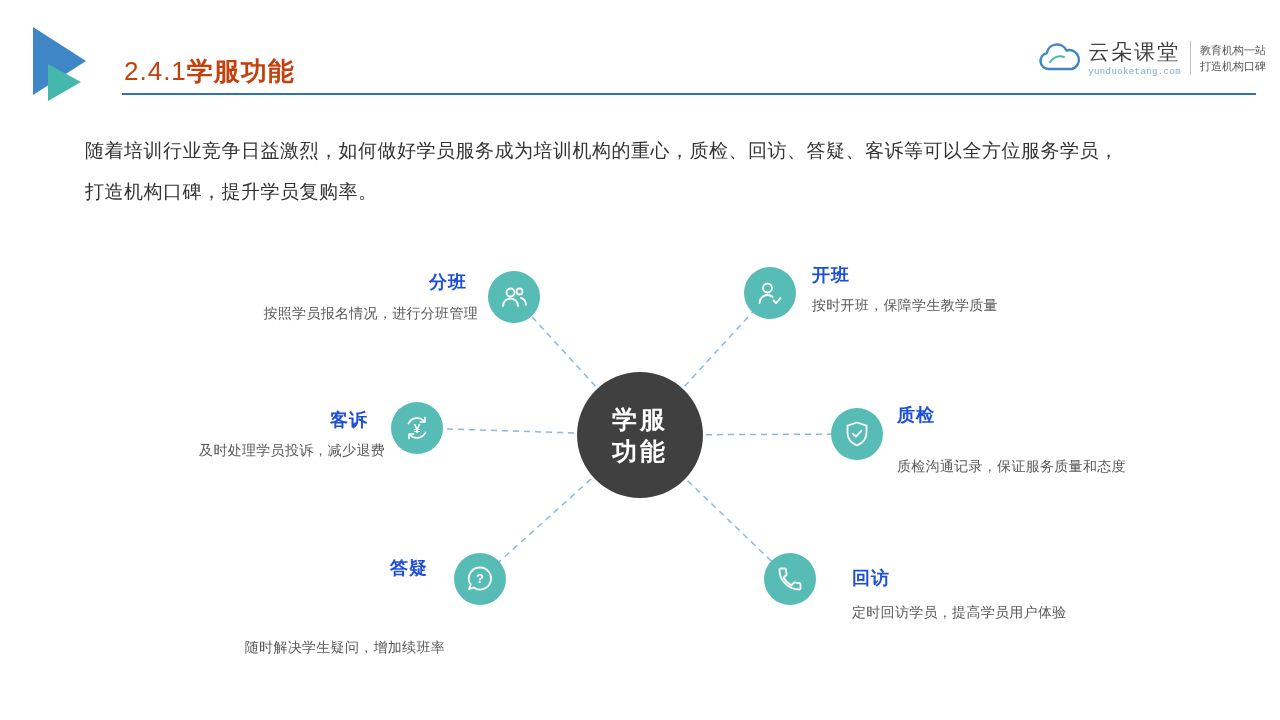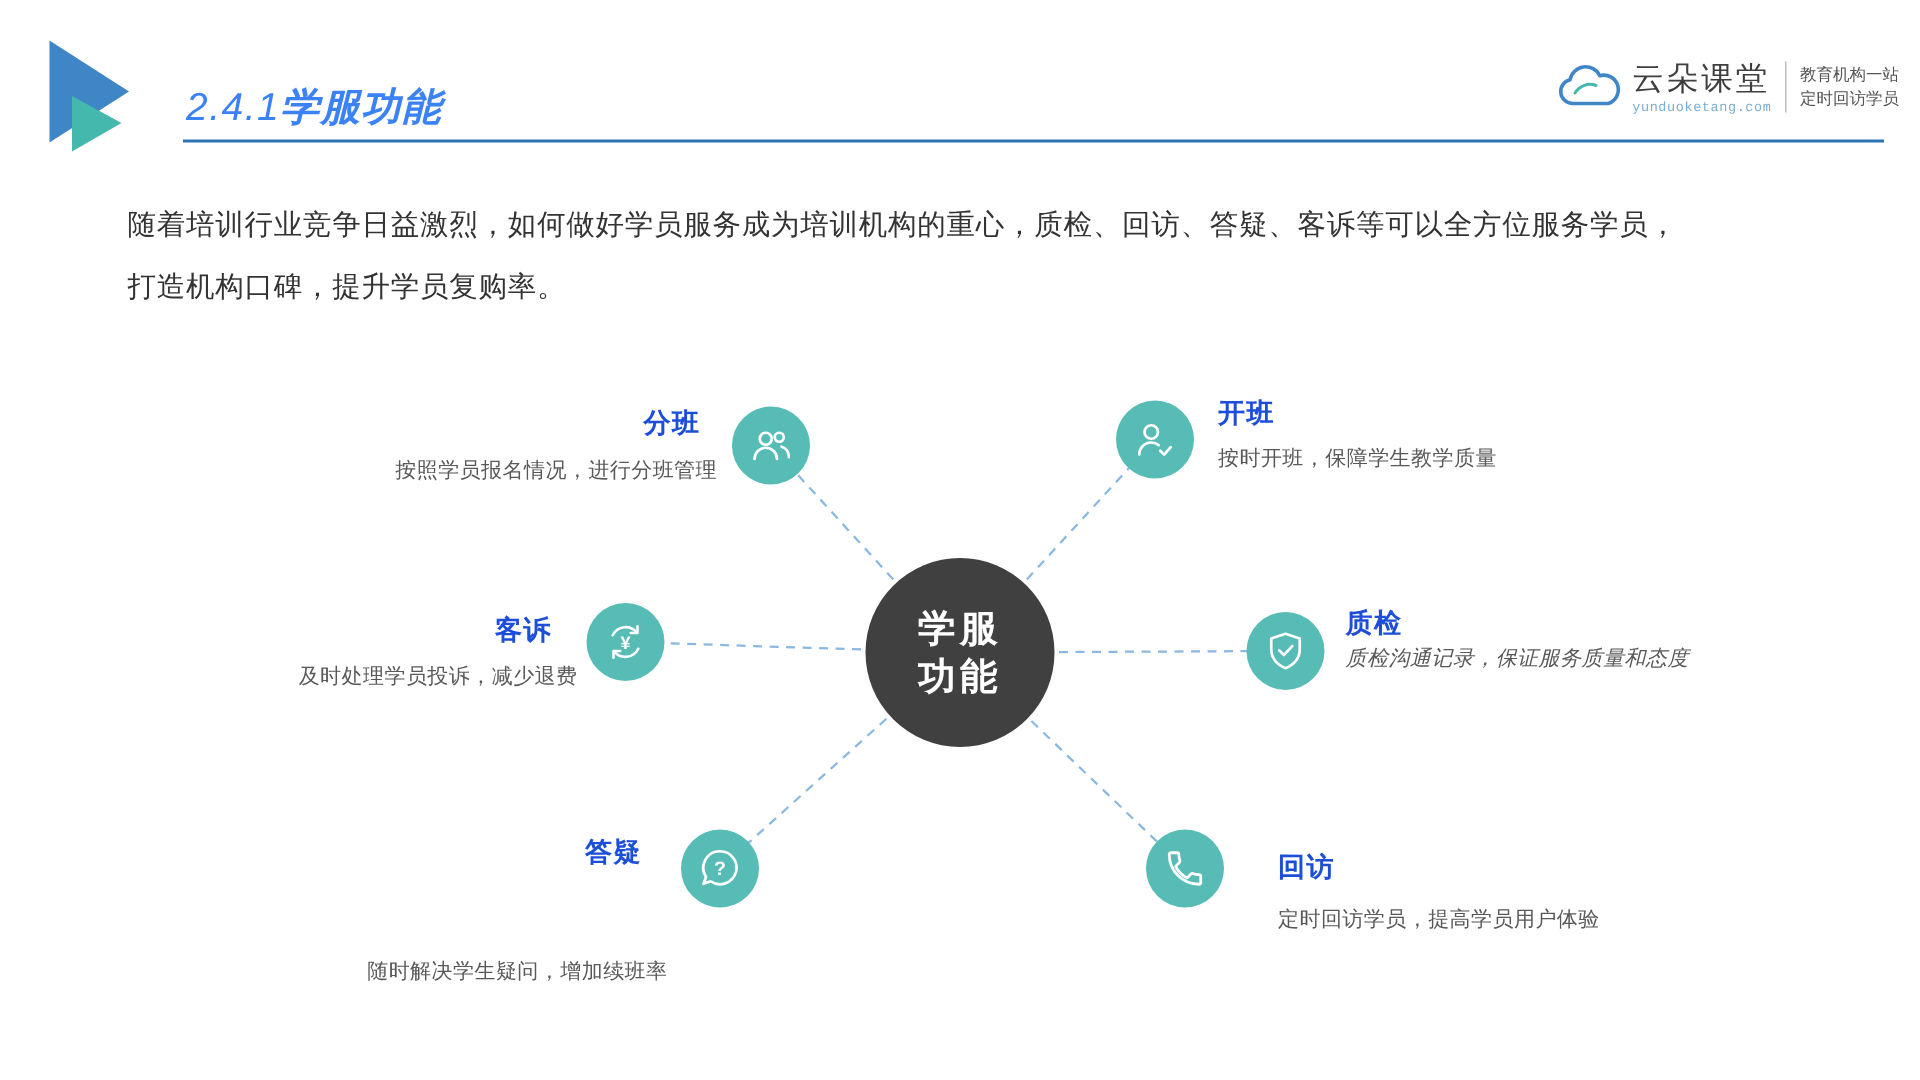--- a/index.html
+++ b/index.html
@@ -12,21 +12,21 @@
     width:1280px;
     height:720px;
     background:#ffffff;
     overflow:hidden;
   }
 
   
   .corner-logo { position:absolute; left:30px; top:26px; }
   .title {
     position:absolute; left:124px; top:54px;
-    font-size:26px; color:#3b82f6; letter-spacing:1px;font-style:italic;
+    font-size:26px; color:#c2410c; letter-spacing:1px;
   }
   .title .bold { font-weight:700; }
   .title-underline {
     position:absolute; left:122px; top:93px;
     width:1134px; height:2px; background:#2e74b5;
   }
   .brand {
     position:absolute; top:38px; right:14px;
     display:flex; align-items:center;
   }
@@ -75,21 +75,21 @@
   .label-fenban  { right:813px; top:270px; }
   .label-kaiban  { left:812px;  top:263px; }
   .label-kesu    { right:912px; top:408px; }
   .label-zhijian { left:897px;  top:403px; }
   .label-dayi    { right:852px; top:556px; }
   .label-huifang { left:852px;  top:566px; }
 
   .desc-fenban  { right:802px; top:305px; }
   .desc-kaiban  { left:812px;  top:297px; }
   .desc-kesu    { right:895px; top:442px; }
-  .desc-zhijian { left:897px;  top:430px;font-style:italic; }
+  .desc-zhijian { left:897px;  top:458px; }
   .desc-dayi    { right:835px; top:591px;margin-top:48px; }
   .desc-huifang { left:852px;  top:604px; }
 </style>
 </head>
 <body>
 
 <div class="slide">
 
   <svg class="corner-logo" width="62" height="76" viewBox="0 0 62 76">
     <polygon points="3,1 3,69 56,35" fill="#3e86c6"></polygon>
@@ -104,21 +104,21 @@
       <path d="M36 28H12.5a8 8 0 0 1-1.8-15.8A10.5 10.5 0 0 1 30.5 9.5 8.7 8.7 0 0 1 36 28z" fill="none" stroke="#3e86c6" stroke-width="2.4" stroke-linejoin="round"></path>
       <path d="M14 21c3-5 9-7 14-5" fill="none" stroke="#45b8ae" stroke-width="2" stroke-linecap="round"></path>
     </svg>
     <div class="brand-text">
       <div class="brand-name">云朵课堂</div>
       <div class="brand-domain">yunduoketang.com</div>
     </div>
     <div class="brand-divider"></div>
     <div class="brand-tagline">
       <div>教育机构一站</div>
-      <div>定时回访学员</div>
+      <div>打造机构口碑</div>
     </div>
   </div>
 
   <div class="intro">
     <div>随着培训行业竞争日益激烈，如何做好学员服务成为培训机构的重心，质检、回访、答疑、客诉等可以全方位服务学员，</div>
     <div>打造机构口碑，提升学员复购率。</div>
   </div>
 
   <svg class="connectors" width="1280" height="720" viewBox="0 0 1280 720">
     <g stroke="#8ab8e0" stroke-width="1.5" stroke-dasharray="6 5">

